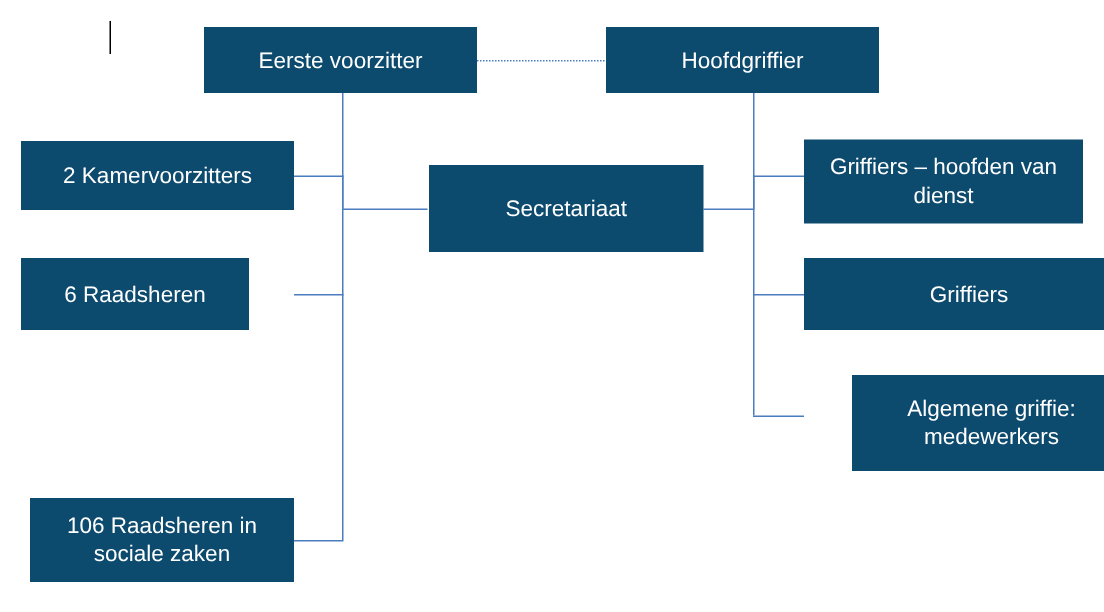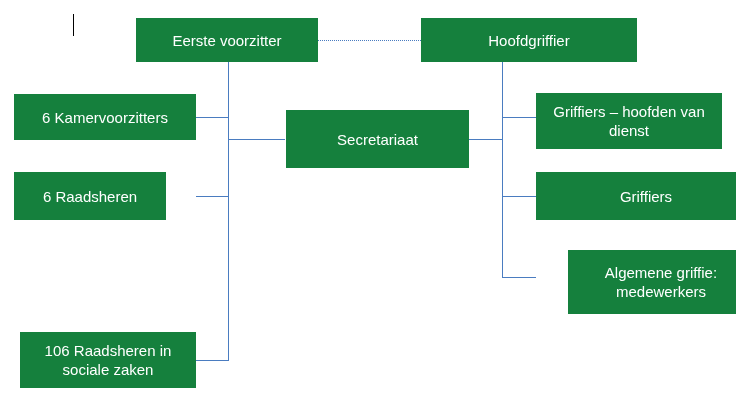--- a/index.html
+++ b/index.html
@@ -12,21 +12,21 @@
   }
   #canvas {
     position: relative;
     width: 736px;
     height: 408px;
     background: #ffffff;
     overflow: hidden;
   }
   .node {
     position: absolute;
-    background: #15803d;
+    background: #0c4a6e;
     color: #ffffff;
     display: flex;
     align-items: center;
     justify-content: center;
     text-align: center;
     font-size: 15px;
     line-height: 19px;
     box-sizing: border-box;
     padding: 16px 6px;
     z-index: 3;
@@ -73,26 +73,26 @@
 
   <div class="conn v" style="left:502px; top:117px; height:160px;"></div>
   <div class="conn h" style="left:502px; top:117px; width:34px;"></div>
   <div class="conn h" style="left:502px; top:196px; width:34px;"></div>
   <div class="conn h" style="left:502px; top:277px; width:34px;"></div>
 
   <div class="node" style="left:136px; top:18px; width:182px; height:44px;">
     <span>Eerste voorzitter</span>
   </div>
 
-  <div class="node" style="left:421px; top:18px; width:216px; height:44px;">
+  <div class="node" style="left:404px; top:18px; width:182px; height:44px;">
     <span>Hoofdgriffier</span>
   </div>
 
   <div class="node" style="left:14px; top:94px; width:182px; height:46px;">
-    <span>6 Kamervoorzitters</span>
+    <span>2 Kamervoorzitters</span>
   </div>
 
   <div class="node" style="left:536px; top:93px; width:186px; height:56px;">
     <span>Griffiers – hoofden van dienst</span>
   </div>
 
   <div class="node" style="left:286px; top:110px; width:183px; height:58px;">
     <span>Secretariaat</span>
   </div>
 

